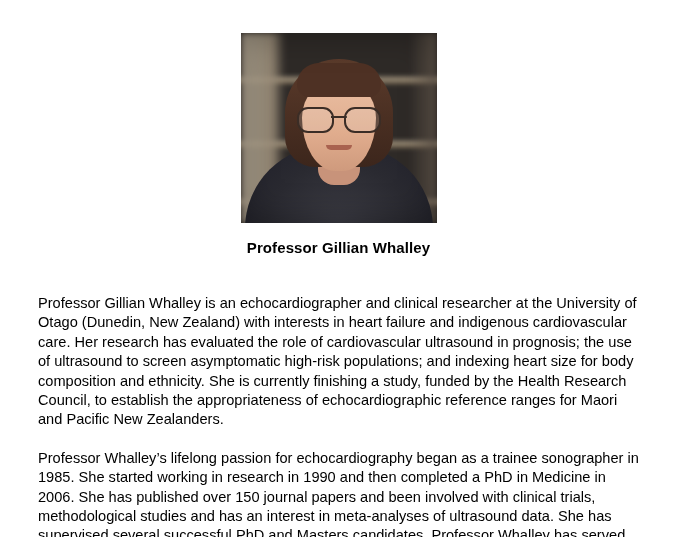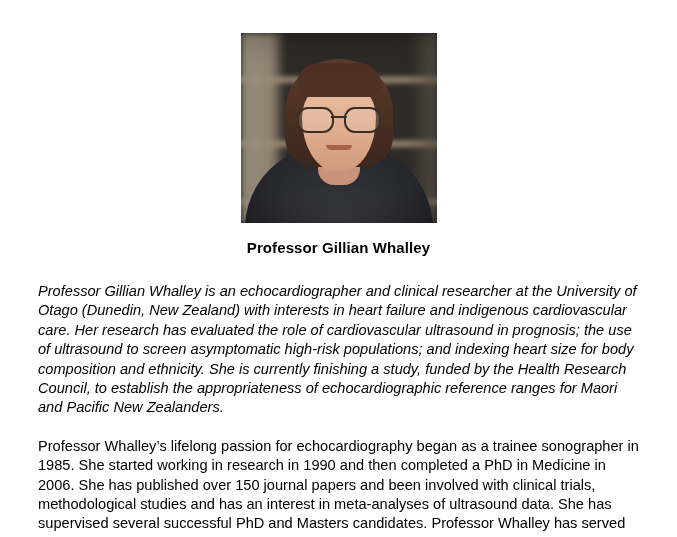--- a/index.html
+++ b/index.html
@@ -179,21 +179,21 @@
     margin-top: 16px;
     letter-spacing: 0.1px;
   }
 
   .body-text {
     margin: 0 38px;
     font-size: 14.6px;
     line-height: 1.33;
     text-align: left;
   }
-  .para-1 { margin-top: 26px; font-style: italic; }
+  .para-1 { margin-top: 38px; }
   .para-2 { margin-top: 19px; }
 </style>
 </head>
 <body>
 
 <div class="page">
 
   <div class="portrait-wrap">
     <div class="portrait">
       <div class="bg-shelf"></div>

